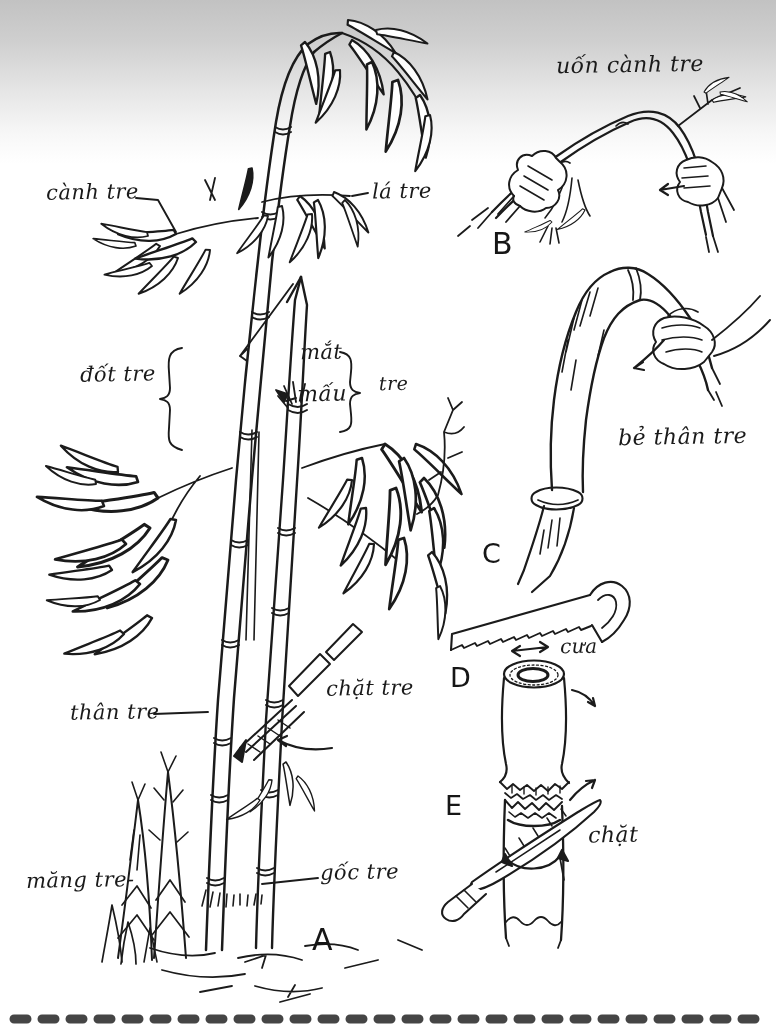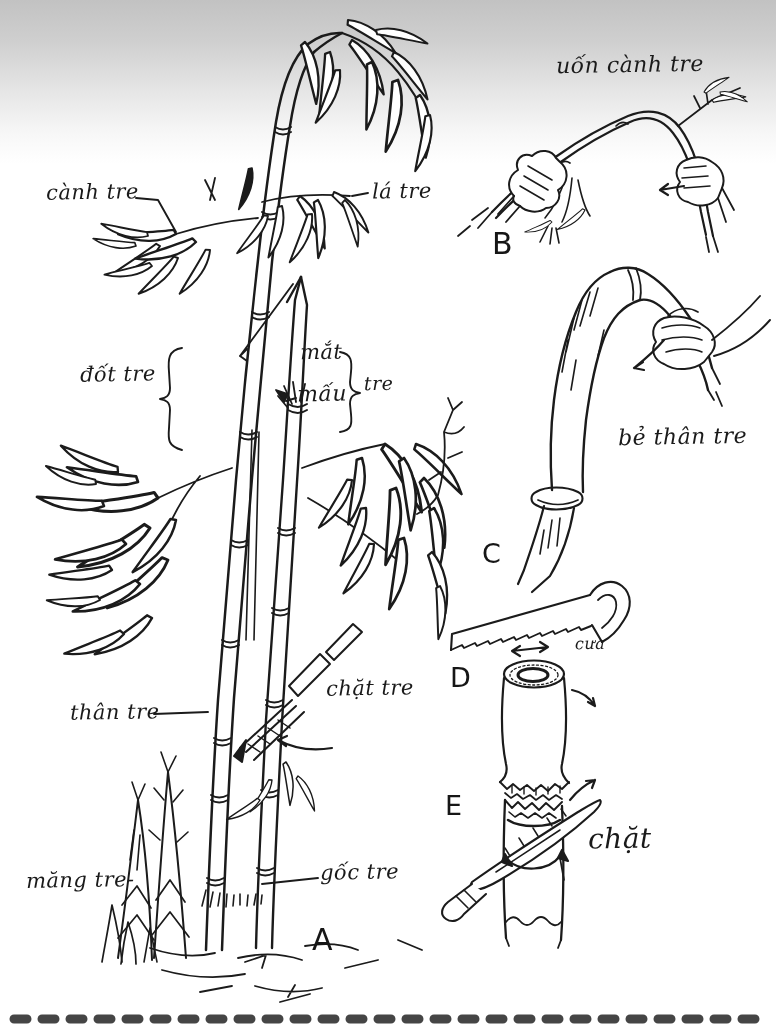--- a/index.html
+++ b/index.html
@@ -305,30 +305,30 @@
 
     <line x1="14" y1="1019" x2="770" y2="1019" stroke="#454545" stroke-width="9" stroke-dasharray="13 15"></line>
   </g>
 </svg>
 
   <div class="lbl" style="left:46px;top:180px;font-size:21px">cành tre</div>
   <div class="lbl" style="left:372px;top:179px;font-size:21px">lá tre</div>
   <div class="lbl" style="left:80px;top:362px;font-size:21px">đốt tre</div>
   <div class="lbl" style="left:300px;top:340px;font-size:21px">mắt</div>
   <div class="lbl" style="left:297px;top:381px;font-size:22px">mấu</div>
-  <div class="lbl" style="left:364px;top:372px;font-size:19px">tre</div>
+  <div class="lbl" style="left:379px;top:372px;font-size:19px">tre</div>
   <div class="lbl" style="left:70px;top:700px;font-size:21px">thân tre</div>
   <div class="lbl" style="left:326px;top:676px;font-size:21px">chặt tre</div>
   <div class="lbl" style="left:26px;top:868px;font-size:21px">măng tre-</div>
   <div class="lbl" style="left:320px;top:860px;font-size:21px">gốc tre</div>
 
   <div class="lbl" style="left:556px;top:52px;font-size:22px">uốn cành tre</div>
   <div class="lbl" style="left:618px;top:424px;font-size:22px">bẻ thân tre</div>
-  <div class="lbl" style="left:575px;top:634px;font-size:16px">cưa</div>
-  <div class="lbl" style="left:588px;top:822px;font-size:28px">chặt</div>
+  <div class="lbl" style="left:560px;top:634px;font-size:20px">cưa</div>
+  <div class="lbl" style="left:588px;top:822px;font-size:22px">chặt</div>
 
   <div class="letter" style="left:312px;top:922px;font-size:30px">A</div>
   <div class="letter" style="left:492px;top:226px;font-size:30px">B</div>
   <div class="letter" style="left:482px;top:538px;font-size:27px">C</div>
   <div class="letter" style="left:450px;top:662px;font-size:27px">D</div>
   <div class="letter" style="left:445px;top:790px;font-size:27px">E</div>
 
 </div>
 
 </body></html>

